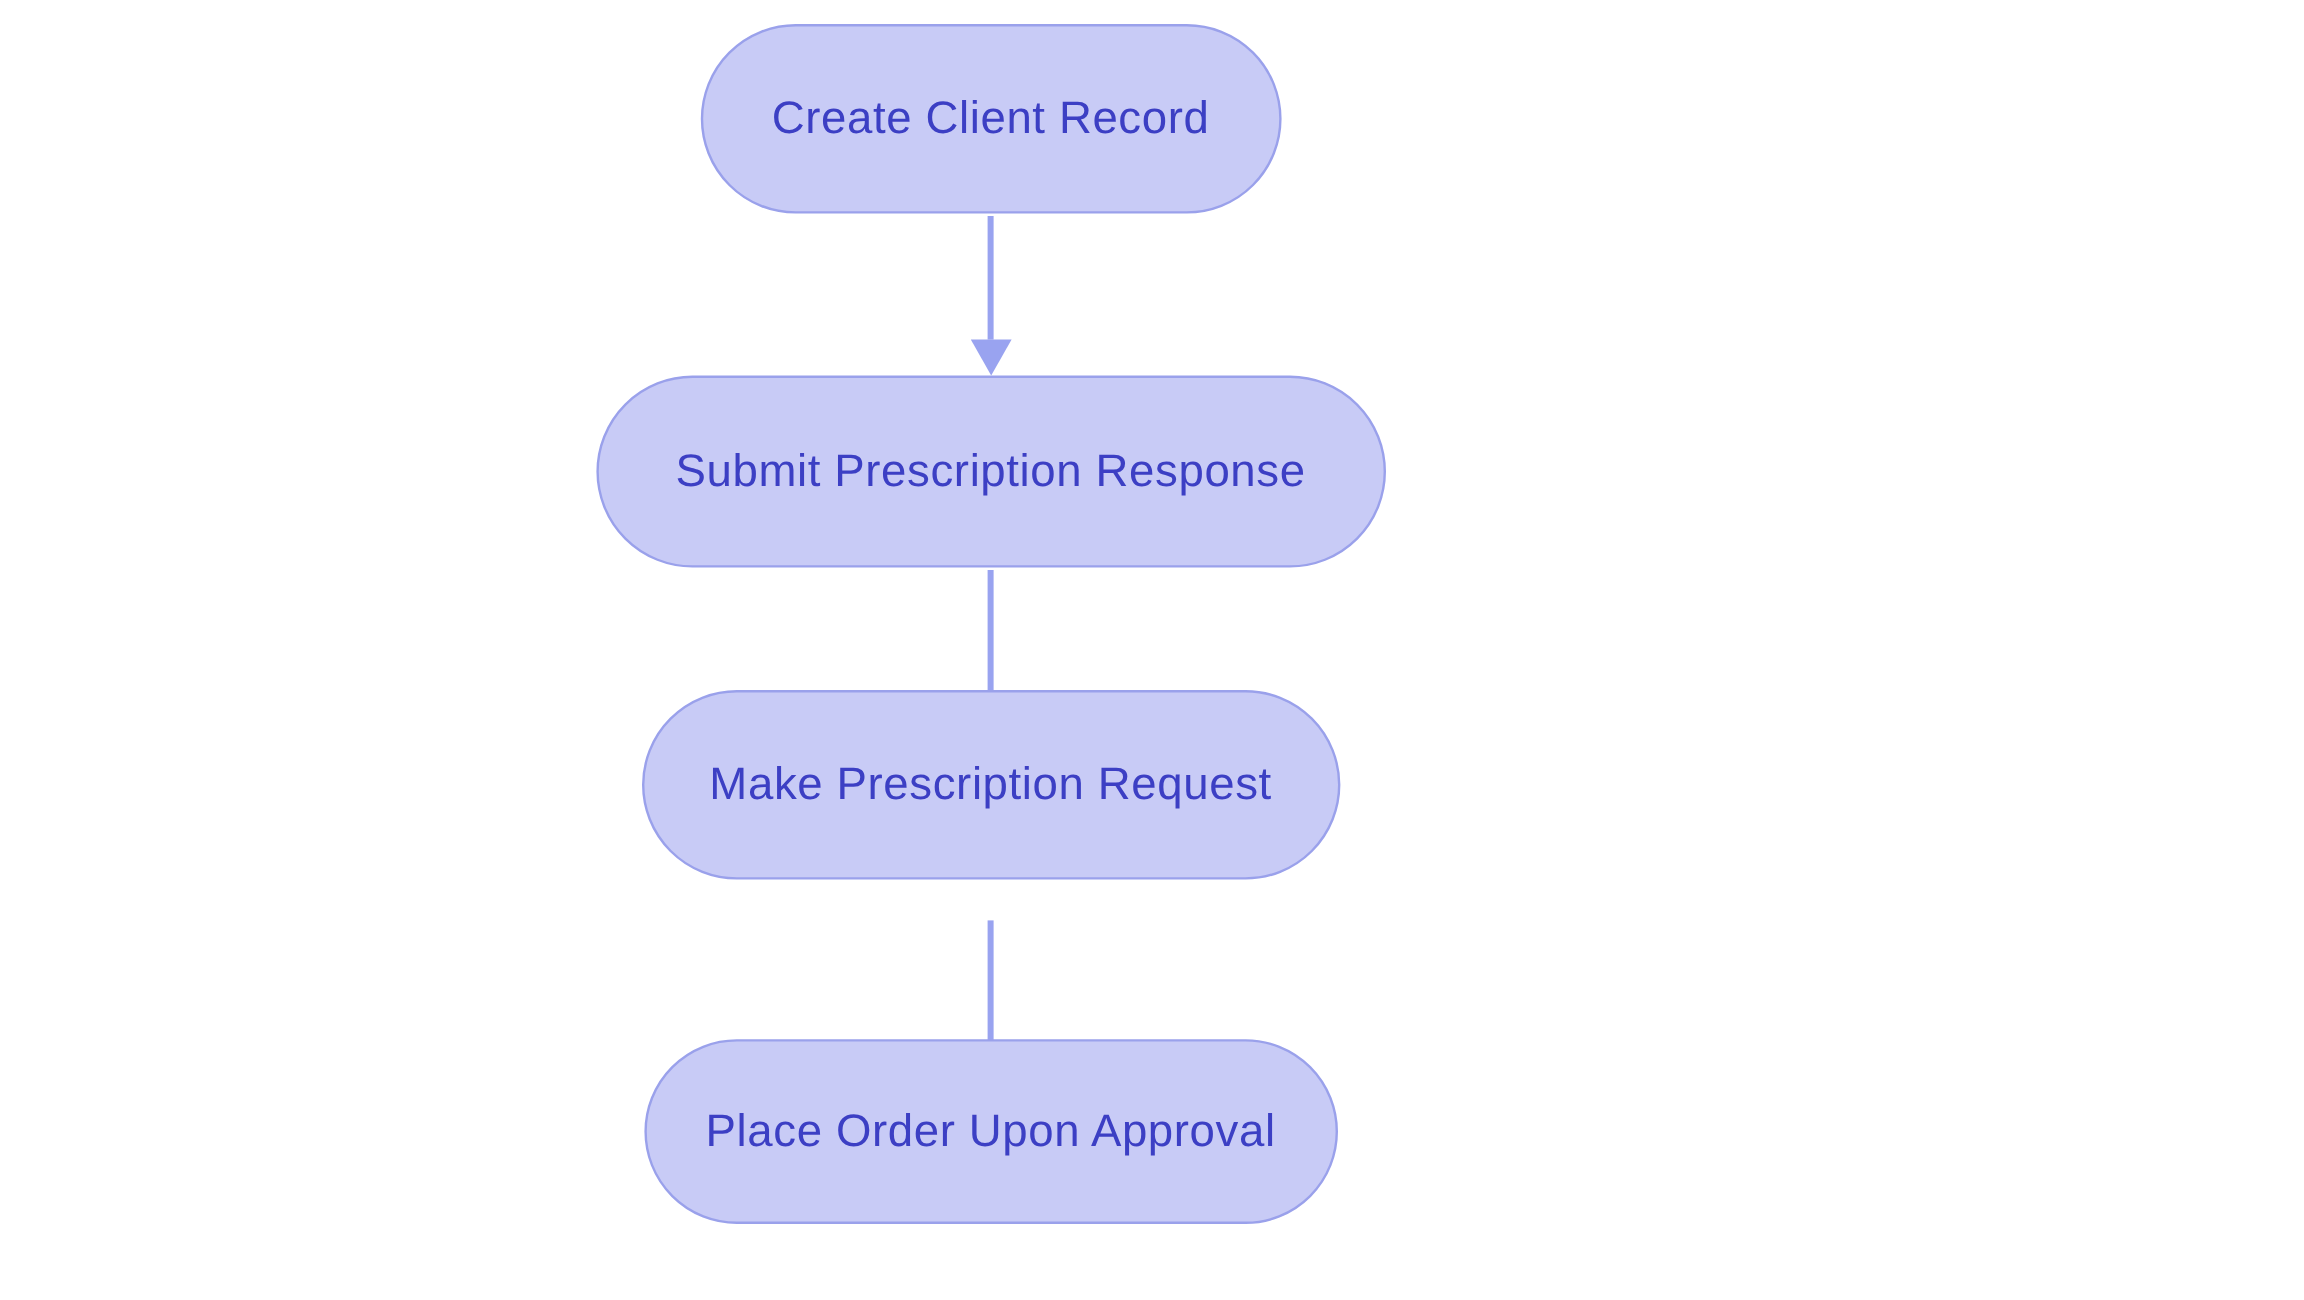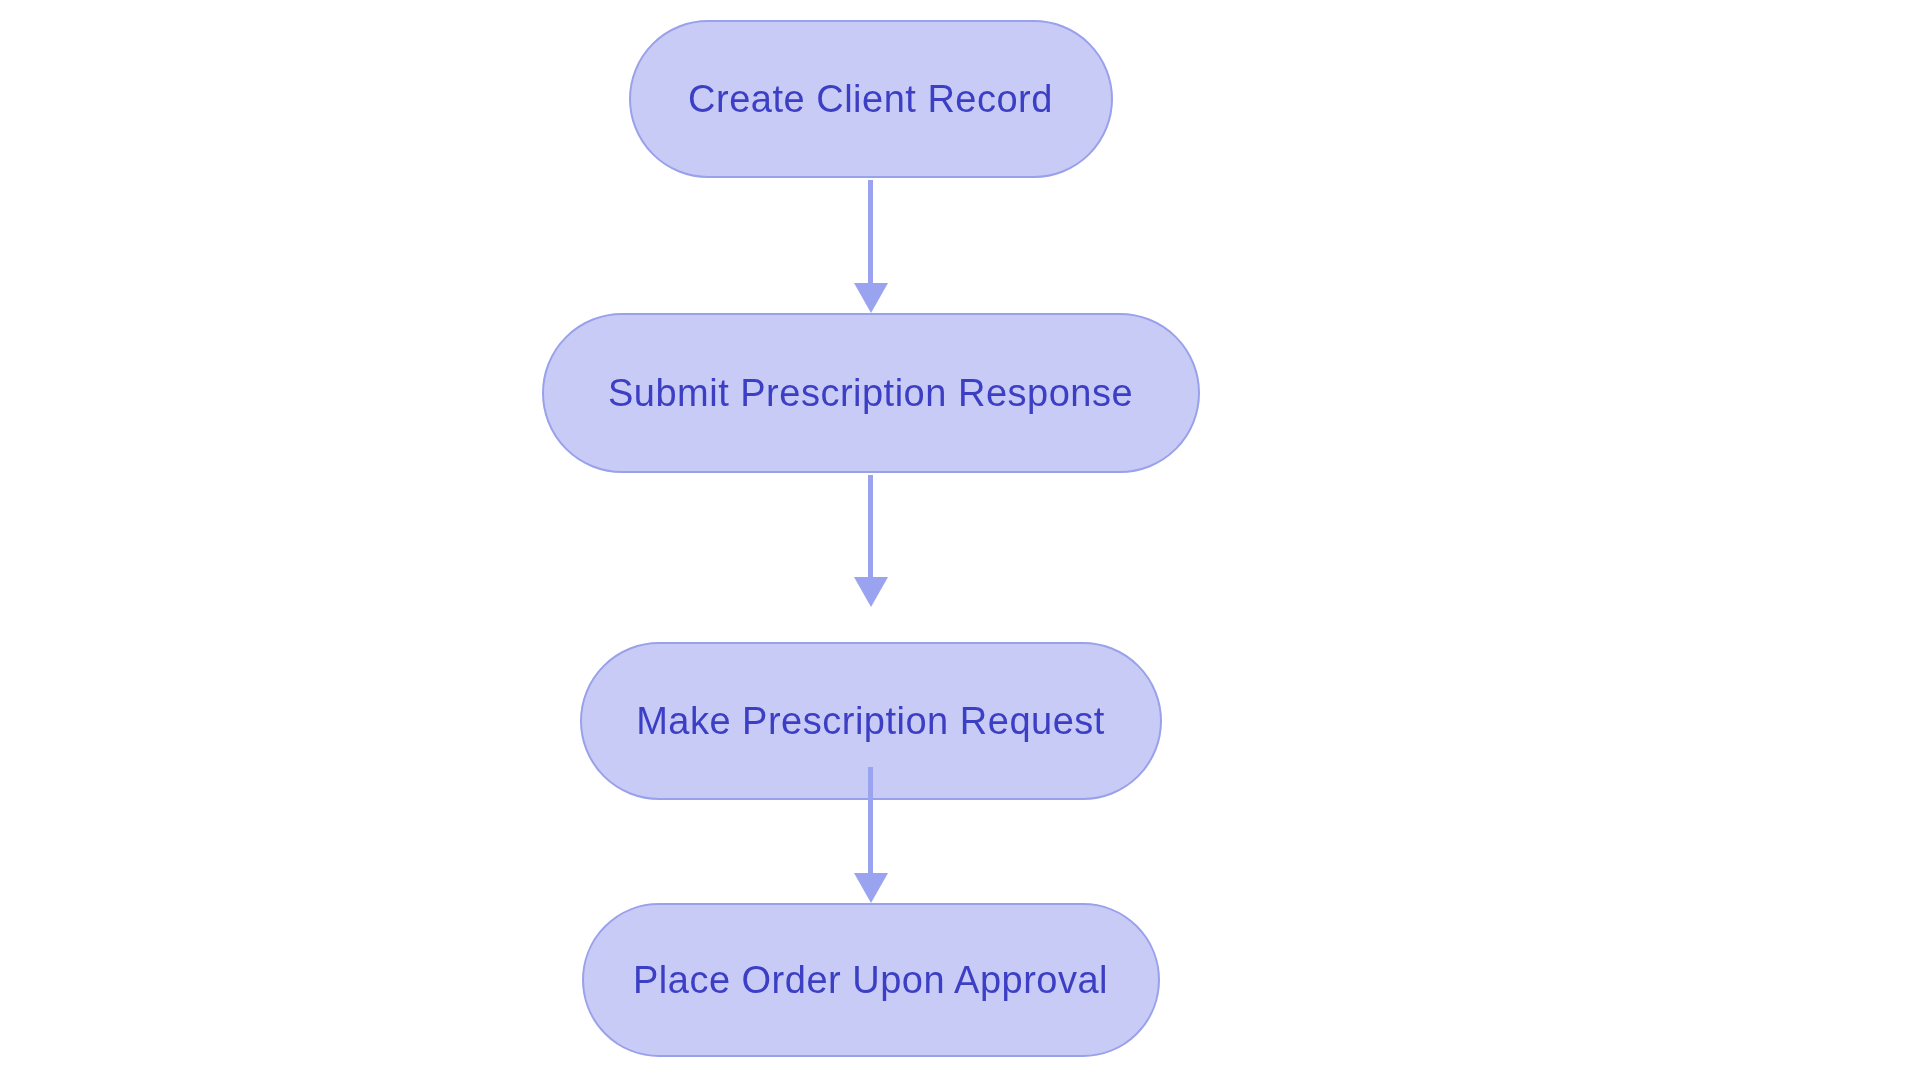--- a/index.html
+++ b/index.html
@@ -7,21 +7,20 @@
     padding: 0;
     background: #ffffff;
     font-family: "Liberation Sans", sans-serif;
   }
   #canvas {
     position: relative;
     width: 1651px;
     height: 1083px;
     background: var(--bg, #ffffff);
     overflow: hidden;
-    margin-left: 45px;
   }
   .flow-node {
     position: absolute;
     left: 50%;
     transform: translateX(-50%);
     box-sizing: border-box;
     background: var(--node-fill, #c8cbf6);
     border: 2px solid var(--node-border, #9aa1eb);
     border-radius: 999px;
     display: flex;
@@ -51,22 +50,22 @@
   .flow-arrow .head {
     width: 0;
     height: 0;
     border-left: 17px solid transparent;
     border-right: 17px solid transparent;
     border-top: 30px solid var(--arrow, #99a3f0);
   }
   
   #node-1 { top: 20px;  width: 484px; height: 158px; }
   #node-2 { top: 313px; width: 658px; height: 160px; }
-  #node-3 { top: 642px; width: 582px; height: 158px; }
-  #node-4 { top: 903px; width: 578px; height: 154px; }
+  #node-3 { top: 575px; width: 582px; height: 158px; }
+  #node-4 { top: 866px; width: 578px; height: 154px; }
   #arrow-1 { top: 180px; height: 133px; }
   #arrow-2 { top: 475px; height: 132px; }
   #arrow-3 { top: 767px; height: 136px; }
 </style>
 </head>
 <body>
 
 <div id="canvas">
 
   <div id="node-1" class="flow-node">

